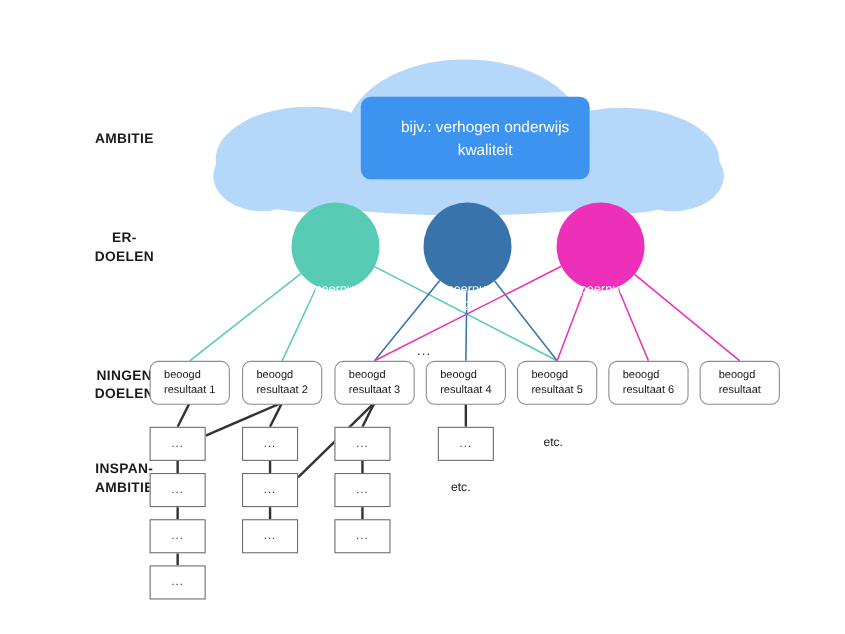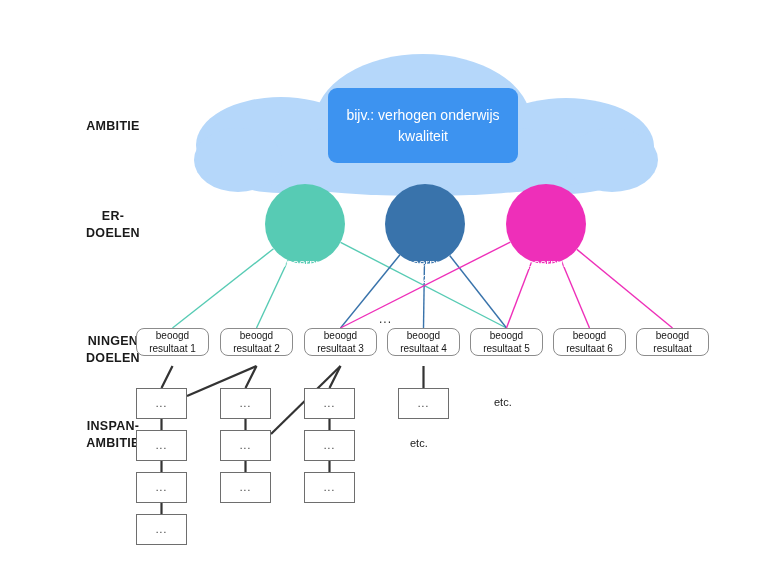--- a/index.html
+++ b/index.html
@@ -51,20 +51,21 @@
     left: 328px;
     top: 88px;
     width: 190px;
     height: 75px;
     background: #3d93f0;
     border-radius: 9px;
     z-index: 4;
     display: flex;
     align-items: center;
     justify-content: center;
+    padding-left: 18px;
   }
   #ambition-text {
     color: #ffffff;
     font-size: 14px;
     line-height: 1.45;
     text-align: center;
     padding: 0 10px;
   }
 
   
@@ -79,31 +80,30 @@
     white-space: pre-line;
     pointer-events: none;
     margin-top: 48px;
   }
 
   
   .smart-box {
     position: absolute;
     z-index: 5;
     width: 73px;
-    height: 28px;
+    height: 40px;
     background: #ffffff;
     border: 1.3px solid #8c8c8c;
     border-radius: 8px;
     display: flex;
     align-items: center;
     justify-content: center;
     font-size: 10px;
     line-height: 1.3;
     color: #161616;
-    text-align: center;
     white-space: pre-line;
     box-sizing: border-box;
   }
 
   
   .effort-box {
     position: absolute;
     z-index: 5;
     width: 51px;
     height: 31px;

